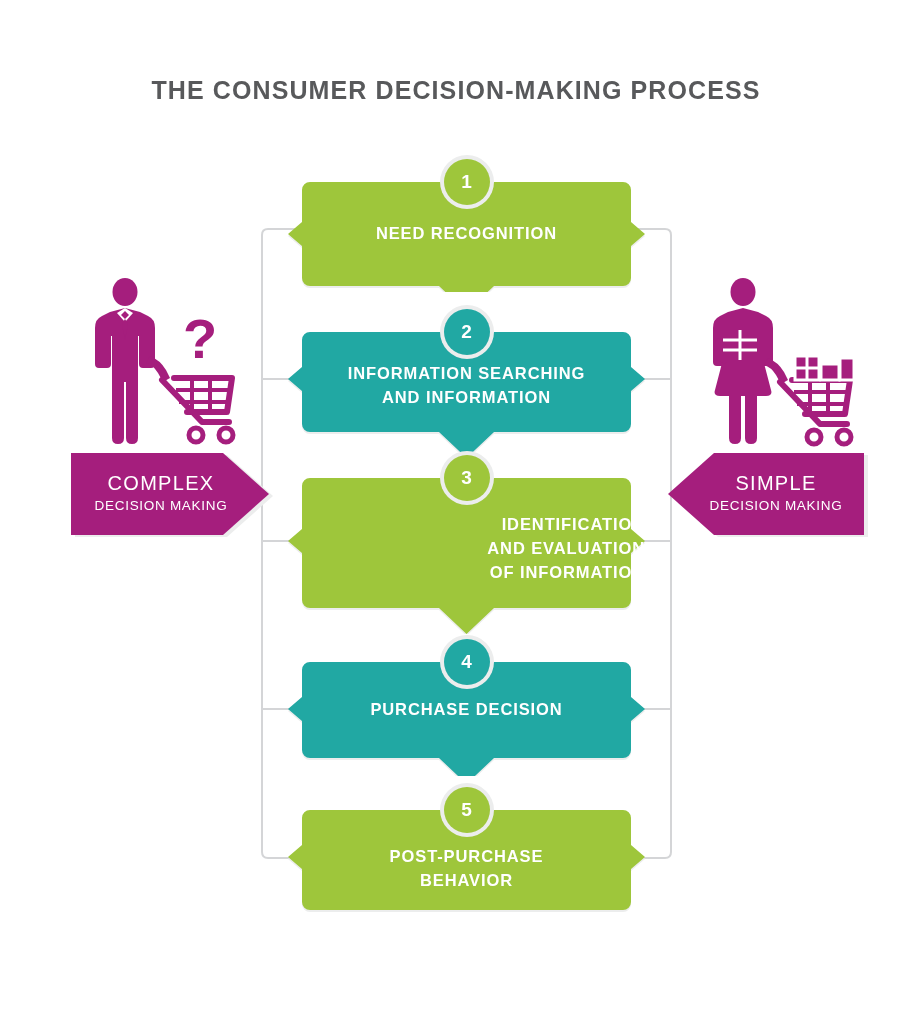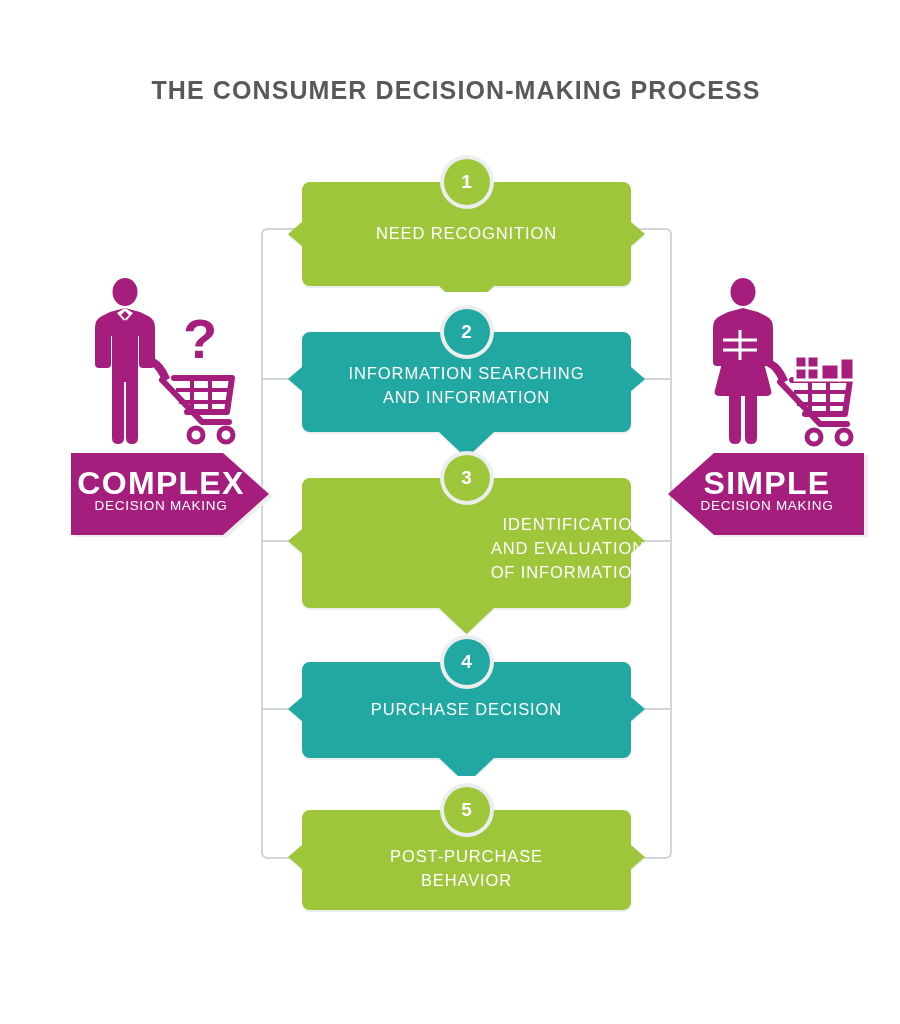--- a/index.html
+++ b/index.html
@@ -56,21 +56,21 @@
     position: absolute;
     left: 0;
     top: 0;
   }
   .step-text {
     position: absolute;
     left: 0;
     width: 357px;
     text-align: center;
     color: #ffffff;
-    font-weight: normal;
+    font-weight: bold;
     font-size: 16.5px;
     letter-spacing: 0.9px;
     line-height: 24px;
     pointer-events: none;
   }
   .step-num {
     position: absolute;
     left: 50%;
     transform: translateX(-50%);
     top: 0;
@@ -99,33 +99,33 @@
     height: 82px;
     width: 200px;
     display: flex;
     flex-direction: column;
     align-items: center;
     justify-content: center;
     color: #ffffff;
     pointer-events: none;
   }
   .side-text .big {
-    font-size: 32px;
-    font-weight: bold;
+    font-size: 20px;
+    font-weight: normal;
     letter-spacing: 1.3px;
     line-height: 27px;
   }
   .side-text .small {
     font-size: 13.5px;
     font-weight: normal;
     letter-spacing: 0.7px;
     line-height: 18px;
   }
   #label-left .side-text  { left: -8px; }
-  #label-right .side-text { left: 1px; }
+  #label-right .side-text { left: 10px; }
 
   
   .figure {
     position: absolute;
     width: 160px;
     height: 170px;
   }
 </style>
 </head>
 <body>

